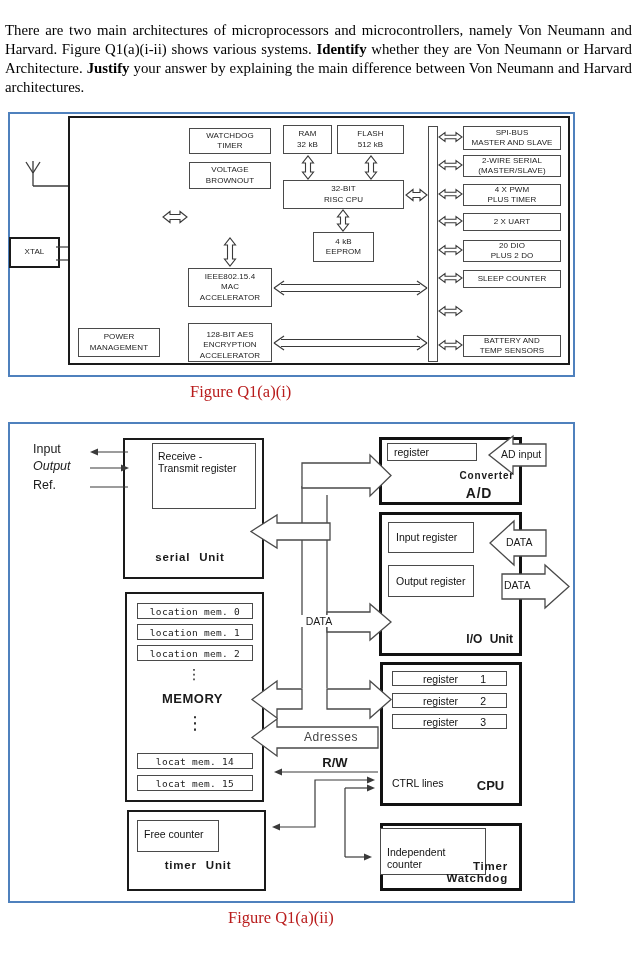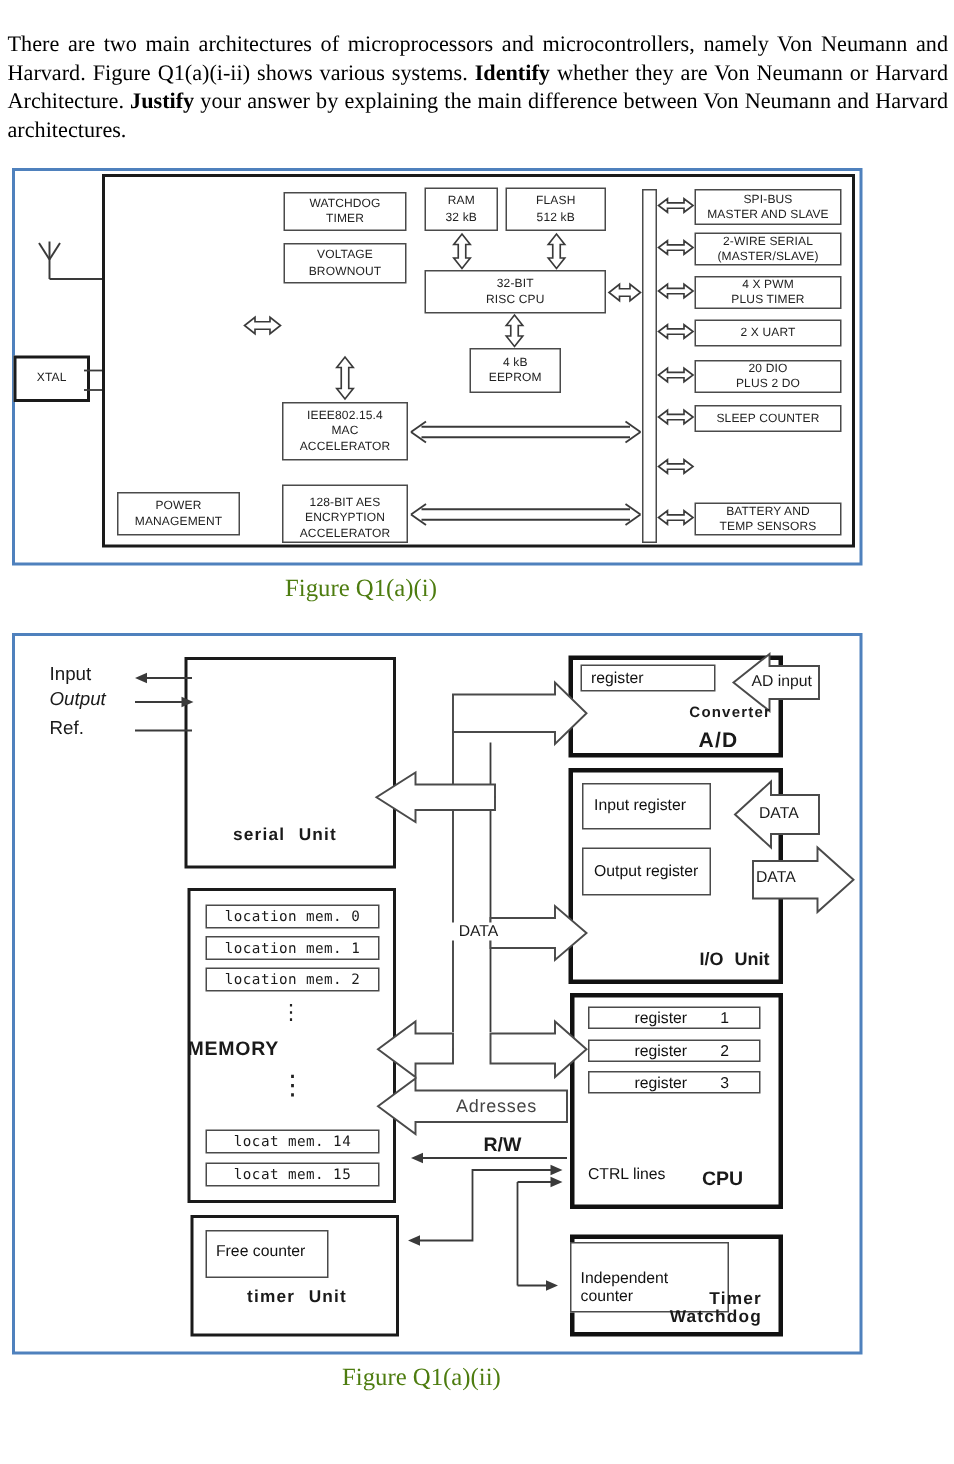--- a/index.html
+++ b/index.html
@@ -4,21 +4,21 @@
 <style>
   html,body{margin:0;padding:0;background:#fff;}
   #page{position:relative;width:636px;height:976px;background:#fff;overflow:hidden;
         font-family:"Liberation Sans",sans-serif;color:#1a1a1a;}
   .abs{position:absolute;}
   .pre{white-space:pre-line;}
   
   #intro{left:5px;top:6px;width:627px;font-family:"Liberation Serif",serif;
          font-size:14.8px;line-height:19px;text-align:justify;color:#000;}
   #intro b{font-weight:bold;}
-  .caption{font-family:"Liberation Serif",serif;font-size:16.5px;color:#4d7c0f;z-index:30;}
+  .caption{font-family:"Liberation Serif",serif;font-size:16.5px;color:#b91c1c;z-index:30;}
   
   .panel{border:2px solid #4f81bd;background:#fff;z-index:0;}
   
   .b1{border:1px solid #4a4a4a;background:#fff;z-index:2;}
   .b2{border:2px solid #1a1a1a;background:#fff;z-index:2;}
   .b3{border:3px solid #111;background:#fff;z-index:2;}
   .ctr{display:flex;align-items:center;justify-content:center;text-align:center;}
   .f1t{font-size:8px;line-height:10.5px;letter-spacing:0.1px;color:#222;}
   .f2t{font-size:10.5px;color:#111;}
   .mono{font-family:"DejaVu Sans Mono",monospace;font-size:9.5px;letter-spacing:0.3px;}
@@ -112,28 +112,30 @@
 
   <div class="abs caption" style="left:190px;top:382px;">Figure Q1(a)(i)</div>
 
   <div class="abs panel" style="left: 8px; top: 422px; width: 563px; height: 477px; border-color: rgb(79, 129, 189);"></div>
 
   <div class="abs lbl" style="left:33px;top:442px;font-size:12.5px;">Input</div>
   <div class="abs lbl" style="left:33px;top:459px;font-size:12.5px;font-style:italic;">Output</div>
   <div class="abs lbl" style="left:33px;top:478px;font-size:12.5px;">Ref.</div>
 
   <div class="abs b2" style="left:123px;top:438px;width:137px;height:137px;"></div>
+  <div class="abs b1 f2t pre" style="left:152px;top:443px;width:97px;height:58px;padding:6px 0 0 5px;">Receive -
+Transmit register</div>
   <div class="abs bold lbl" style="left:140px;top:551px;width:100px;text-align:center;font-size:11.5px;letter-spacing:0.8px;word-spacing:5px;">serial Unit</div>
 
   <div class="abs b2" style="left:125px;top:592px;width:135px;height:206px;"></div>
   <div class="abs b1 ctr mono" style="left:137px;top:603px;width:114px;height:14px;">location mem. 0</div>
   <div class="abs b1 ctr mono" style="left:137px;top:624px;width:114px;height:14px;">location mem. 1</div>
   <div class="abs b1 ctr mono" style="left:137px;top:645px;width:114px;height:14px;">location mem. 2</div>
   <div class="abs dots" style="left:186px;top:666px;width:16px;font-size:14px;">⋮</div>
-  <div class="abs bold lbl" style="left:125px;top:691px;width:135px;text-align:left;font-size:13px;letter-spacing:0.5px;">MEMORY</div>
+  <div class="abs bold lbl" style="left:125px;top:691px;width:135px;text-align:center;font-size:13px;letter-spacing:0.5px;">MEMORY</div>
   <div class="abs dots" style="left:186px;top:712px;width:16px;font-size:18px;">⋮</div>
   <div class="abs b1 ctr mono" style="left:137px;top:753px;width:114px;height:14px;">locat  mem. 14</div>
   <div class="abs b1 ctr mono" style="left:137px;top:775px;width:114px;height:14px;">locat  mem. 15</div>
 
   <div class="abs b2" style="left:127px;top:810px;width:135px;height:77px;"></div>
   <div class="abs b1 f2t" style="left:137px;top:820px;width:82px;height:32px;padding:7px 0 0 6px;box-sizing:border-box;">Free counter</div>
   <div class="abs bold lbl" style="left:143px;top:859px;width:110px;text-align:center;font-size:11.5px;letter-spacing:0.8px;word-spacing:5px;">timer Unit</div>
 
   <div class="abs b3" style="left:379px;top:437px;width:137px;height:62px;"></div>
   <div class="abs b1 f2t" style="left:387px;top:443px;width:82px;height:16px;padding-left:6px;display:flex;align-items:center;">register</div>
@@ -155,21 +157,21 @@
     </div>
   <div class="abs b1 f2t" style="left:392px;top:693px;width:115px;height:15px;display:flex;align-items:center;justify-content:space-between;padding:0 20px 0 30px;box-sizing:border-box;">
       <span>register</span>
       <span>2</span>
     </div>
   <div class="abs b1 f2t" style="left:392px;top:714px;width:115px;height:15px;display:flex;align-items:center;justify-content:space-between;padding:0 20px 0 30px;box-sizing:border-box;">
       <span>register</span>
       <span>3</span>
     </div>
   <div class="abs f2t lbl" style="left:392px;top:777px;">CTRL lines</div>
-  <div class="abs bold lbl" style="left:468px;top:778px;width:45px;font-size:13px;">CPU</div>
+  <div class="abs bold lbl" style="left:468px;top:778px;width:45px;text-align:center;font-size:13px;">CPU</div>
 
   <div class="abs b3" style="left:380px;top:823px;width:136px;height:62px;"></div>
   <div class="abs b1 f2t pre" style="left:380px;top:828px;width:98px;height:28px;padding:17px 0 0 6px;">Independent
 counter</div>
   <div class="abs bold lbl" style="left:428px;top:860px;width:80px;text-align:right;font-size:11.5px;letter-spacing:0.8px;">Timer</div>
   <div class="abs bold lbl" style="left:428px;top:872px;width:80px;text-align:right;font-size:11.5px;letter-spacing:0.8px;">Watchdog</div>
 
   <div class="abs lbl" style="left:300px;top:615px;width:38px;text-align:center;font-size:10.5px;background:#fff;">DATA</div>
   <div class="abs lbl" style="left:286px;top:730px;width:90px;text-align:center;font-size:12px;color:#444;letter-spacing:0.5px;">Adresses</div>
   <div class="abs bold lbl" style="left:305px;top:755px;width:60px;text-align:center;font-size:13px;">R/W</div>

